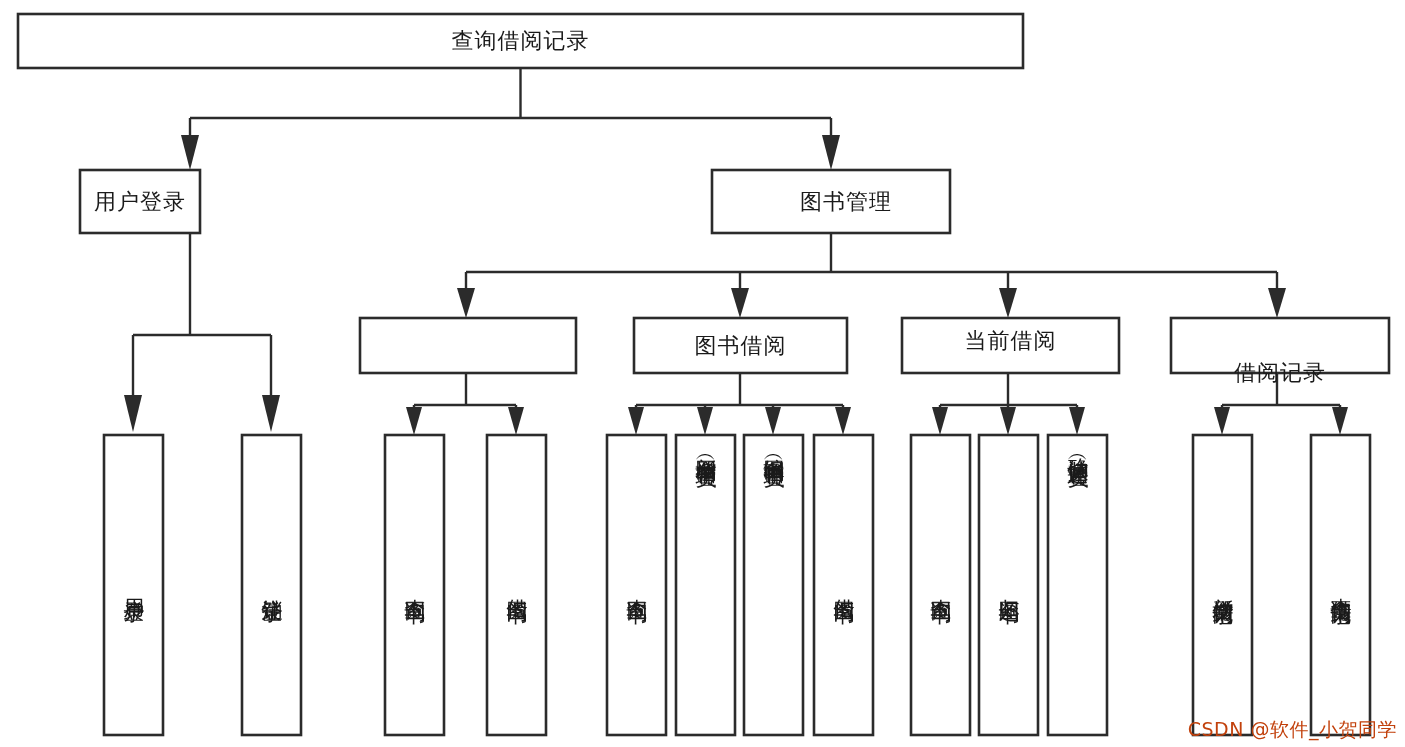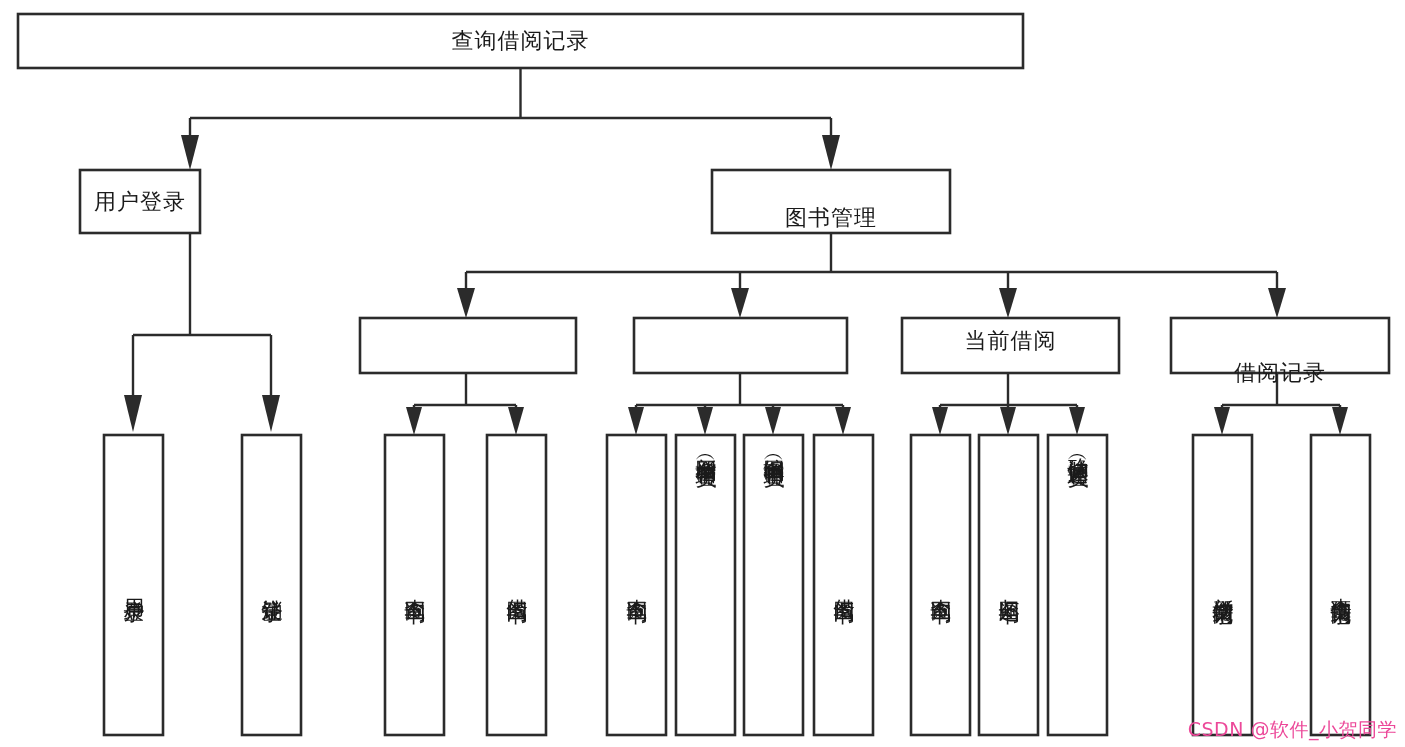--- a/index.html
+++ b/index.html
@@ -73,21 +73,21 @@
     color: #1a1a1a;
     letter-spacing: 1px;
     white-space: nowrap;
   }
   #watermark {
     position: absolute;
     right: 8px;
     bottom: 4px;
     font-family: "DejaVu Sans", "Liberation Sans", sans-serif;
     font-size: 19px;
-    color: #ec4899;
+    color: #c2410c;
     letter-spacing: 0.5px;
     white-space: nowrap;
   }
 </style>
 </head>
 <body>
 
 <div id="diagram-root">
 
   <svg class="diagram-canvas" viewBox="0 0 1405 747">
@@ -186,25 +186,28 @@
   </svg>
 
   <div class="htext-wrap" style="left:18px; top:14px; width:1005px; height:54px;">
     <span class="htext">查询借阅记录</span>
   </div>
 
   <div class="htext-wrap" style="left:80px; top:170px; width:120px; height:63px;">
     <span class="htext">用户登录</span>
   </div>
 
-  <div class="htext-wrap" style="left:712px; top:170px; width:238px; height:63px;align-items:flex-end;">
+  <div class="htext-wrap" style="left:727px; top:170px; width:238px; height:63px;">
     <span class="htext">图书管理</span>
   </div>
 
 
+  <div class="htext-wrap" style="left:634px; top:318px; width:213px; height:55px;">
+    <span class="htext">图书借阅</span>
+  </div>
 
   <div class="htext-wrap" style="left:902px; top:318px; width:217px; height:45px;">
     <span class="htext">当前借阅</span>
   </div>
 
   <div class="htext-wrap" style="left:1171px; top:318px; width:218px; height:55px;margin-top:27px;">
     <span class="htext">借阅记录</span>
   </div>
 
   <div class="vtext-wrap" style="left:104px; top:435px; width:59px; height:300px;">

